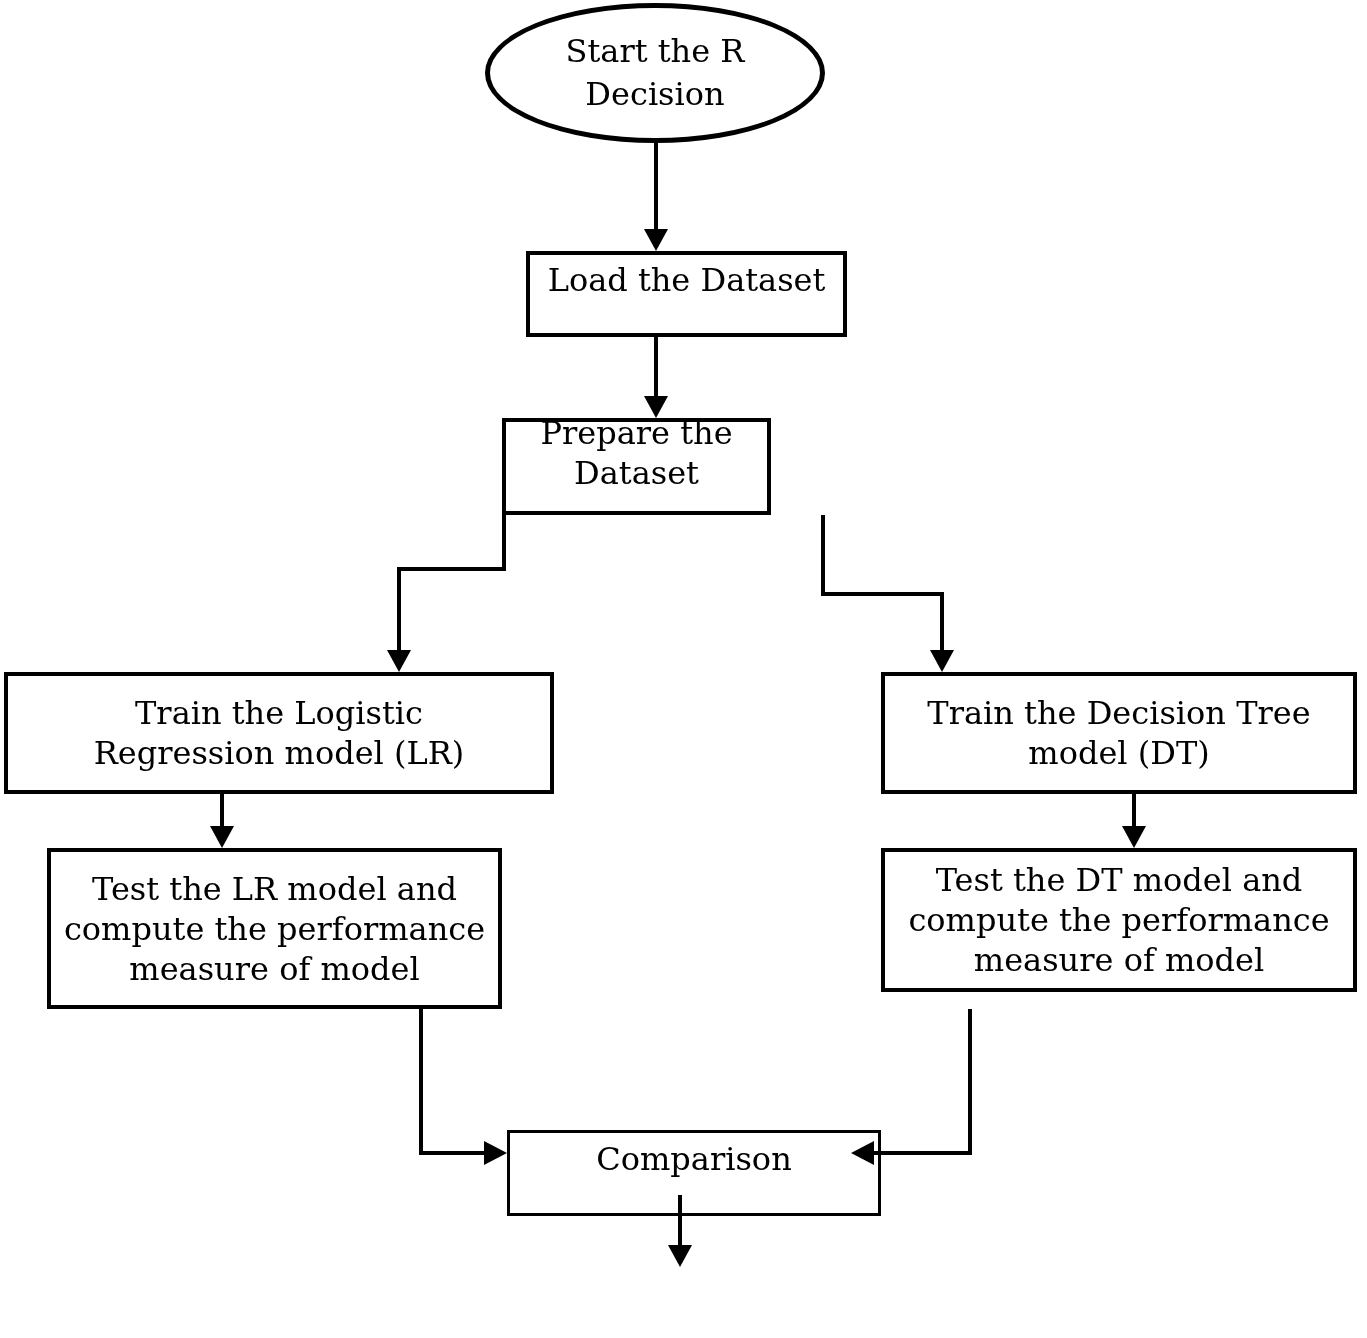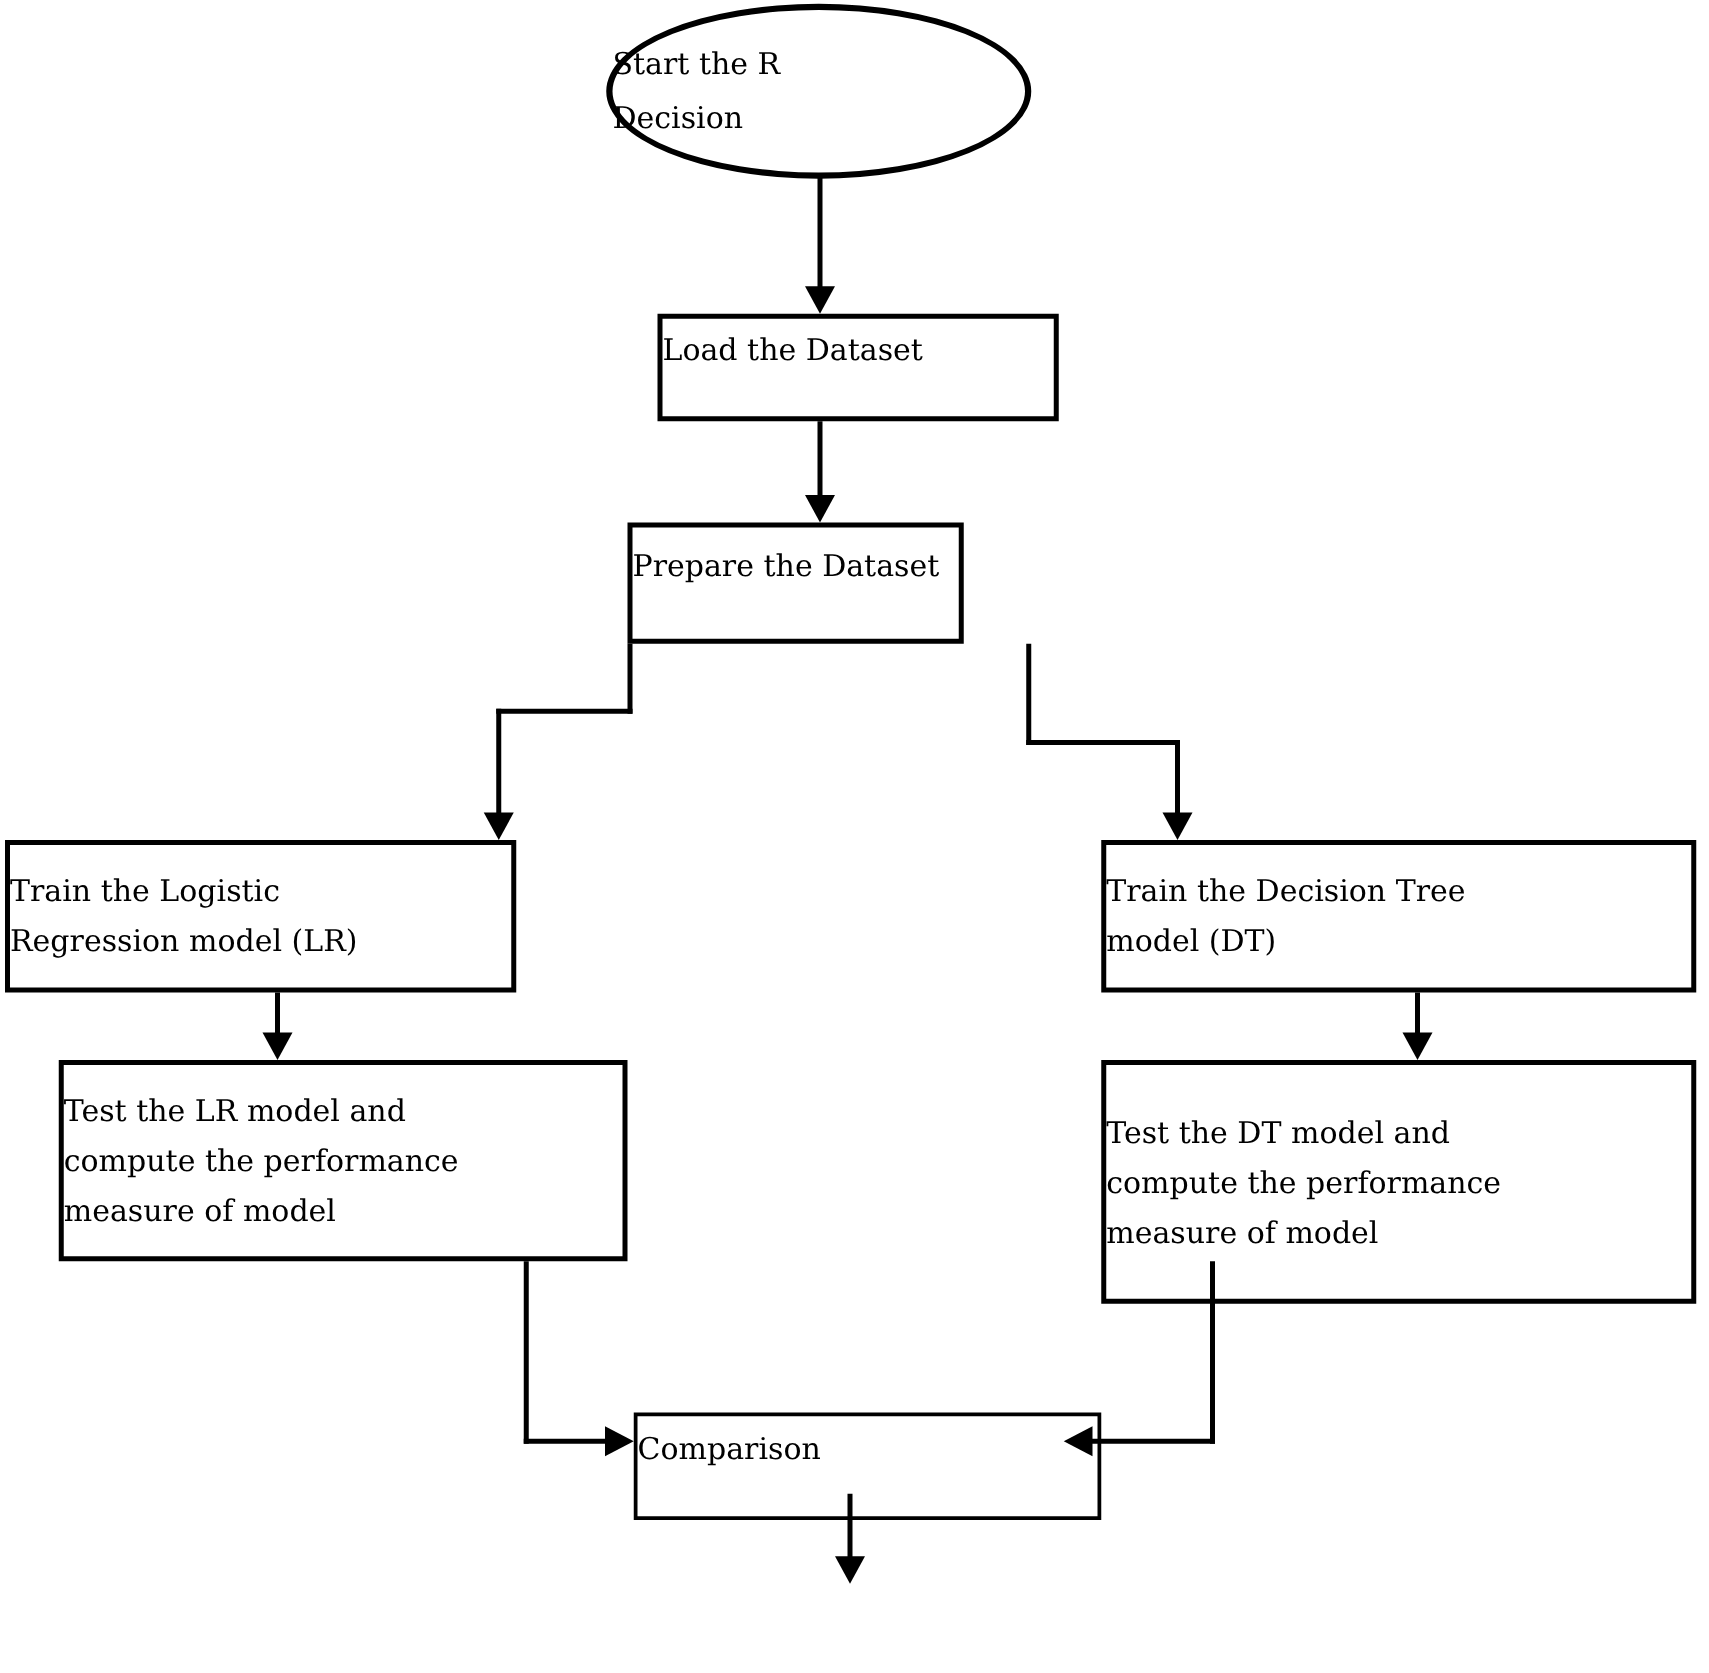--- a/index.html
+++ b/index.html
@@ -17,37 +17,37 @@
     color: #000000;
     overflow: hidden;
   }
   .node {
     position: absolute;
     box-sizing: border-box;
     background: #ffffff;
     border: 4px solid #000000;
     display: flex;
     flex-direction: column;
-    align-items: flex-start;
+    align-items: center;
     justify-content: center;
     text-align: center;
-    font-size: 24px;
+    font-size: 32px;
     line-height: 40px;
   }
   .ellipse { border-radius: 50%; }
   .bias-up { padding-bottom: 28px; }
 
   
   #n-start      { left: 485px;  top: 3px;    width: 340px; height: 140px; border-width: 5px; line-height: 43px; }
   #n-load       { left: 502px;  top: 251px;  width: 321px; height: 86px; margin-left: 24px;  }
   #n-prepare    { left: 502px;  top: 418px;  width: 269px; height: 97px;  }
-  #n-train-lr   { left: 4px;    top: 672px;  width: 409px; height: 122px; }
+  #n-train-lr   { left: 4px;    top: 672px;  width: 550px; height: 122px; }
   #n-train-dt   { left: 881px;  top: 672px;  width: 476px; height: 122px; }
   #n-test-lr    { left: 4px;    top: 848px;  width: 455px; height: 161px; margin-left: 43px; }
-  #n-test-dt    { left: 881px;  top: 848px;  width: 476px; height: 195px; }
+  #n-test-dt    { left: 881px;  top: 848px;  width: 476px; height: 144px; }
   #n-comparison { left: 507px;  top: 1130px; width: 374px; height: 86px;  border-width: 3px; }
   #n-exit       { left: 557px;  top: 1266px; width: 246px; height: 62px;  border-width: 3px; }
 
   
   .seg {
     position: absolute;
     background: #000000;
   }
   .arrow {
     position: absolute;

